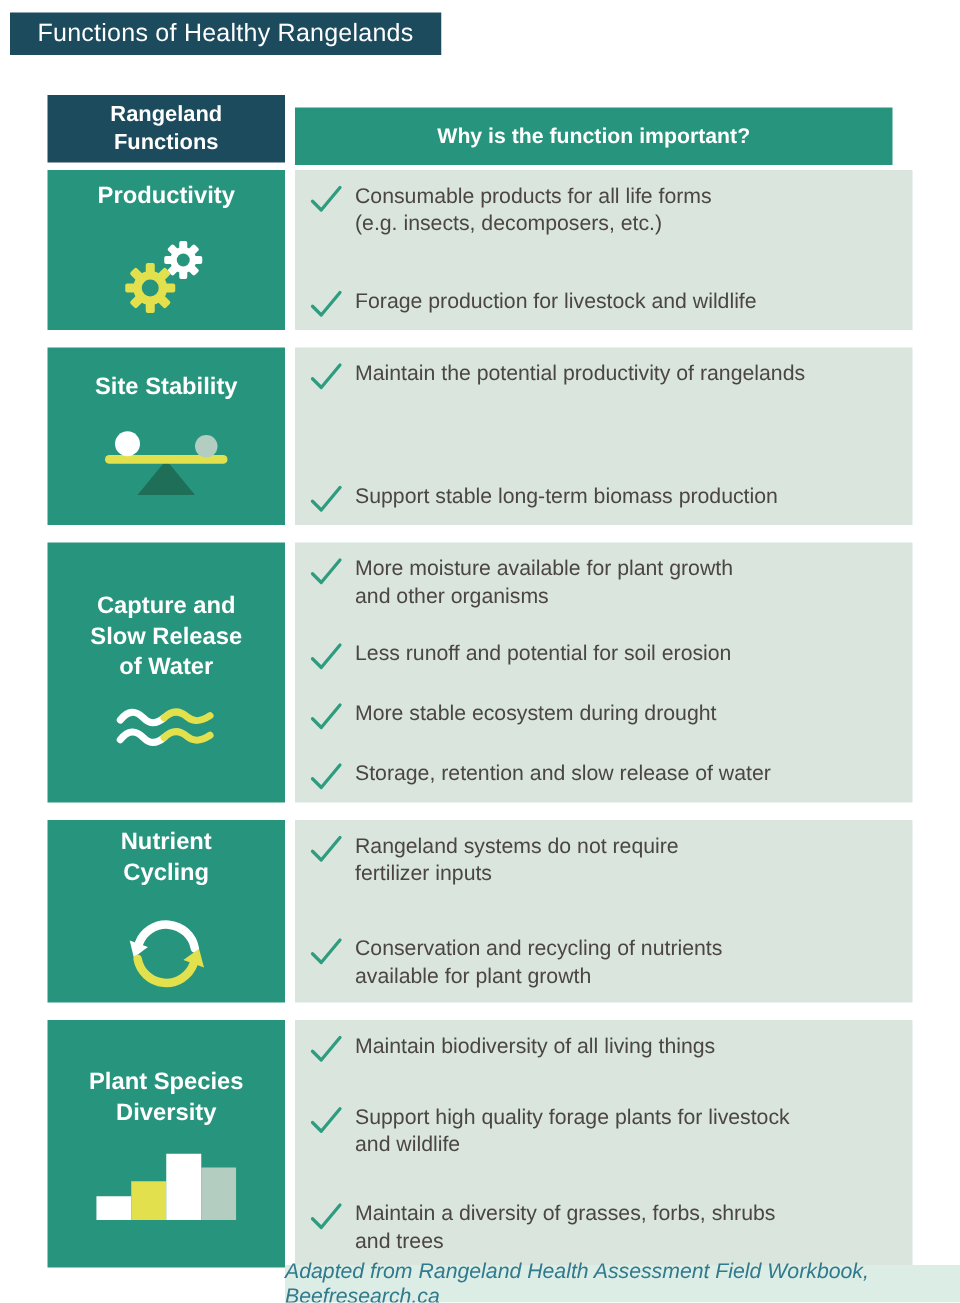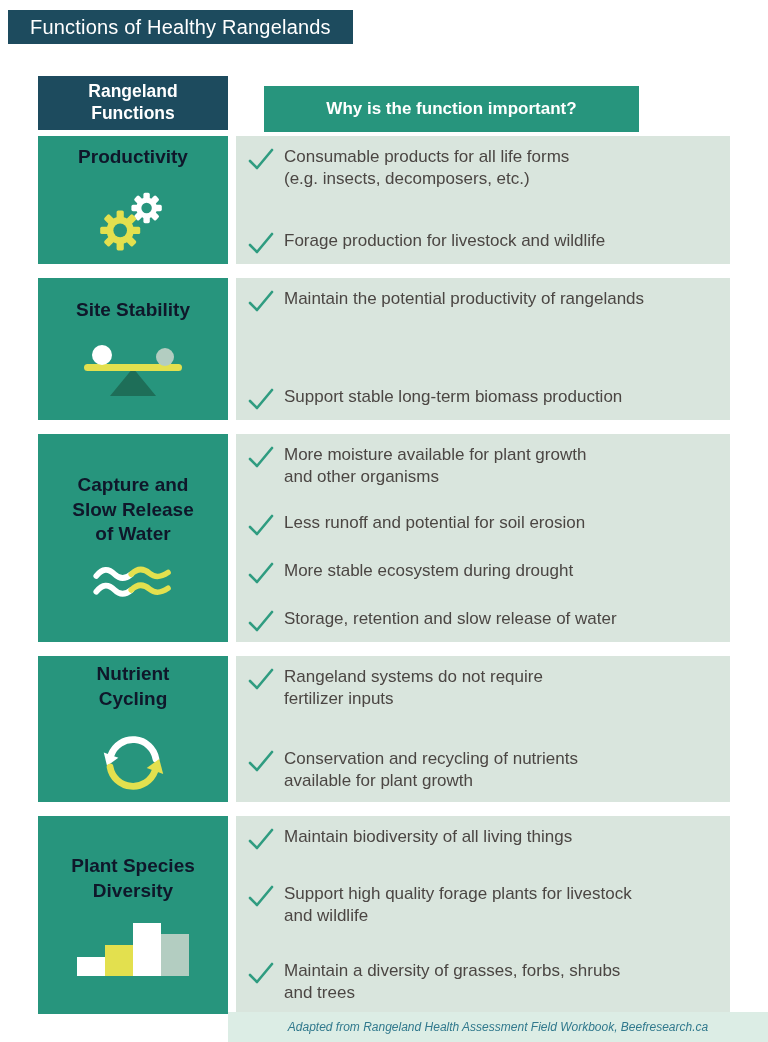--- a/index.html
+++ b/index.html
@@ -19,47 +19,47 @@
   }
   .table{position:absolute;left:38px;top:76px;width:692px}
   .grid{display:grid;grid-template-columns:190px 494px;column-gap:8px}
   .hdr-left{
     height:54px;background:var(--navy);color:#fff;font-weight:700;font-size:17.5px;
     display:flex;align-items:center;justify-content:center;text-align:center;
     white-space:pre-line;line-height:1.25;
   }
   .hdr-right-wrap{padding-top:10px}
   .hdr-right{
-    margin-left:28px;width:375px;height:46px;background:var(--green);color:#fff;
+    margin-left:0;width:478px;height:46px;background:var(--green);color:#fff;
     font-weight:700;font-size:17px;display:flex;align-items:center;justify-content:center;
   }
   .row{margin-top:14px}
   .row-0{margin-top:4px}
   .func{
-    background:var(--green);color:#0f172a;display:flex;flex-direction:column;
+    background:var(--green);color:#ffffff;display:flex;flex-direction:column;
     align-items:center;justify-content:center;gap:16px;
   }
   .func-title{font-weight:700;font-size:19px;text-align:center;white-space:pre-line;line-height:1.3}
   .func-icon{display:flex;align-items:center;justify-content:center}
   .benefits{
     background:var(--light-box);display:flex;flex-direction:column;gap:14px;
     padding:10px 14px 10px 12px;box-sizing:border-box;justify-content:space-between;
   }
   .bullet{display:flex;gap:10px;align-items:flex-start}
   .check{flex:0 0 26px;margin-top:2px}
   .benefit-text{font-size:17px;color:var(--text);line-height:1.3;white-space:pre-line}
   .row-0 .func,.row-0 .benefits{height:128px}
   .row-1 .func,.row-1 .benefits{height:142px}
   .row-2 .func,.row-2 .benefits{height:208px}
   .row-3 .func,.row-3 .benefits{height:146px}
   .row-4 .func,.row-4 .benefits{height:198px}
   .footer{
     position:absolute;left:228px;width:540px;top:1012px;height:30px;
     background:var(--footer-bg);color:var(--footer-text);font-style:italic;
-    font-size:12px;display:flex;align-items:center;justify-content:center;
+    font-size:17px;display:flex;align-items:center;justify-content:center;
   }
 </style>
 </head>
 <body>
 
 <div class="banner">Functions of Healthy Rangelands</div>
 
 <div class="table">
   <div class="grid">
     <div class="hdr-left">Rangeland

